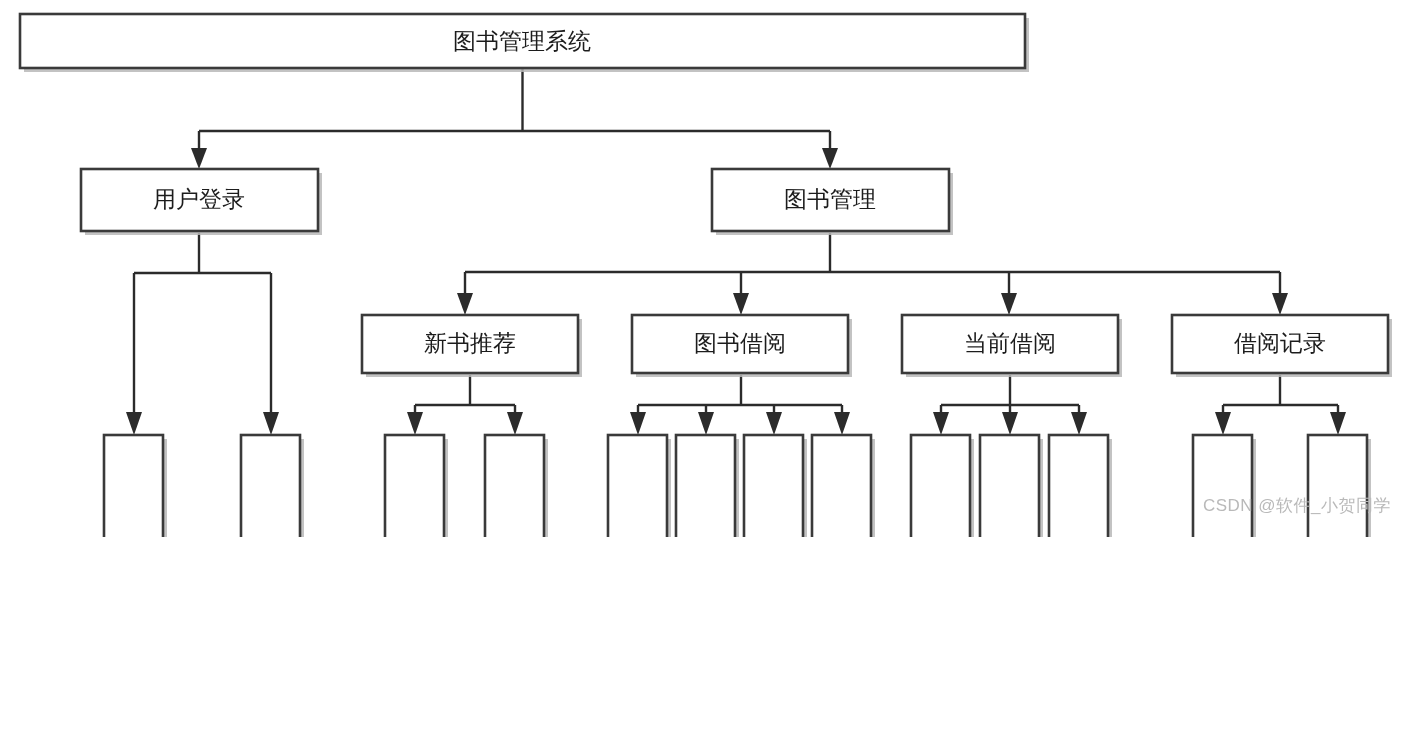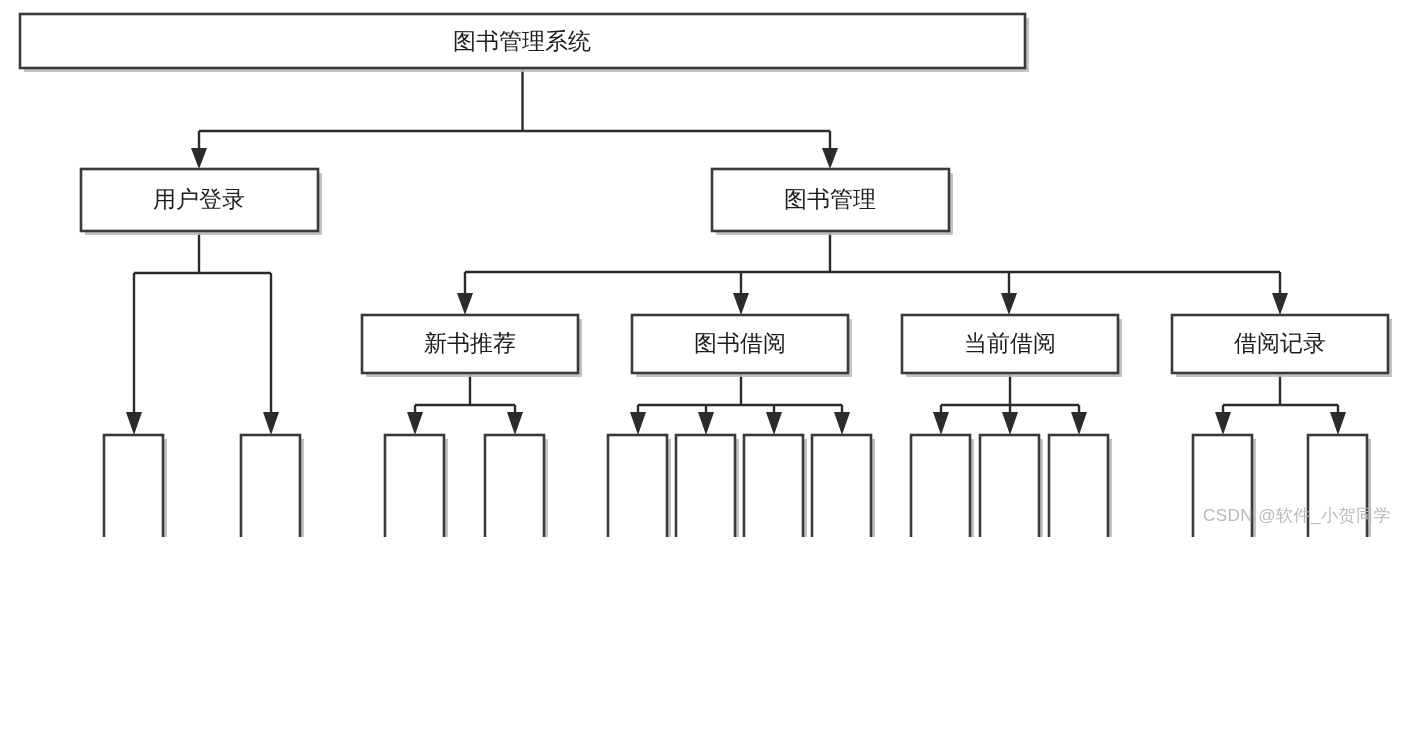--- a/index.html
+++ b/index.html
@@ -56,21 +56,21 @@
   .label-v {
     font-size: 22px;
     writing-mode: vertical-rl;
     text-orientation: upright;
     letter-spacing: 3px;
     dominant-baseline: central;
   }
   .watermark {
     position: absolute;
     right: 14px;
-    bottom: 10px;
+    bottom: 20px;
     font-family: "Liberation Sans", "DejaVu Sans", sans-serif;
     font-size: 17px;
     color: #b9b9b9;
     letter-spacing: 0.5px;
     white-space: nowrap;
     pointer-events: none;
     text-align: right;
   }
 </style>
 </head>

